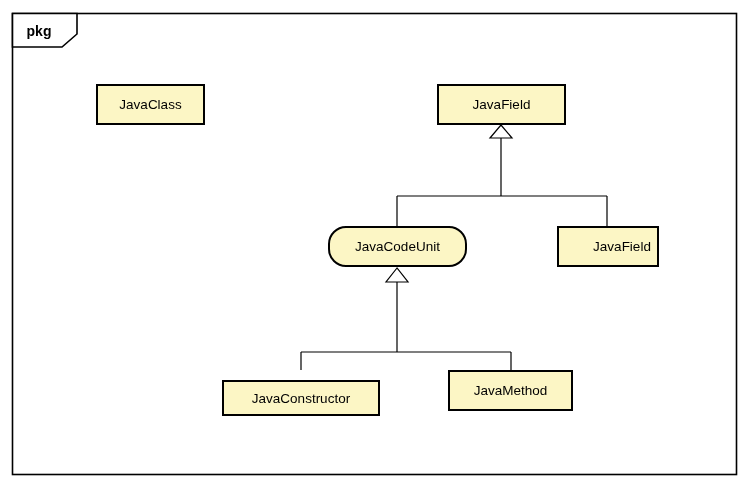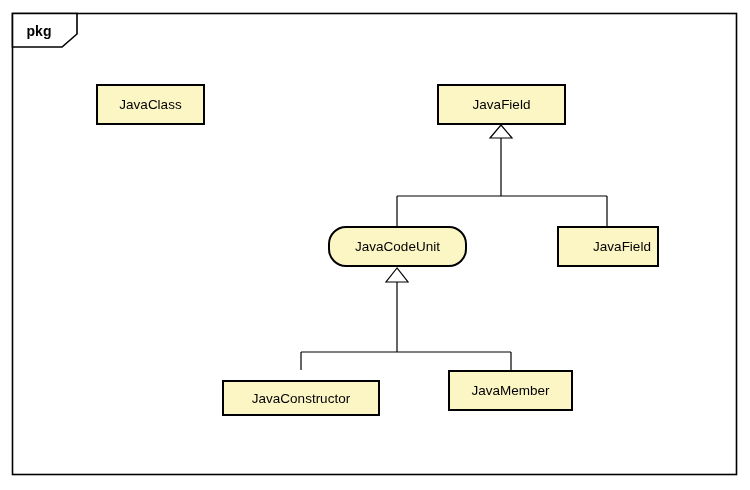--- a/index.html
+++ b/index.html
@@ -88,16 +88,16 @@
 
   <div class="node node-javafield">
     <span>JavaField</span>
   </div>
 
   <div class="node node-javaconstructor">
     <span>JavaConstructor</span>
   </div>
 
   <div class="node node-javamethod">
-    <span>JavaMember</span>
+    <span>JavaMethod</span>
   </div>
 
 </div>
 
 </body></html>

